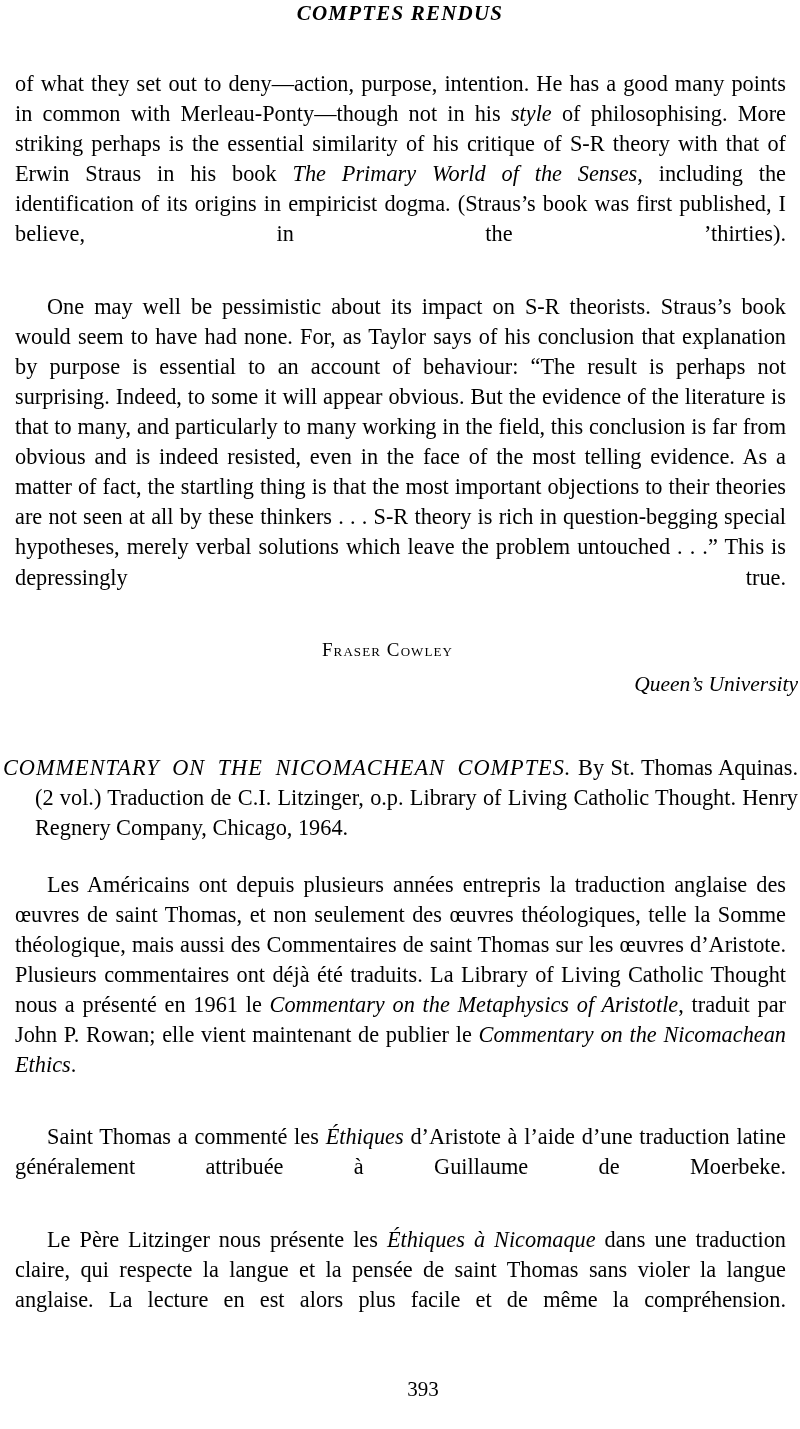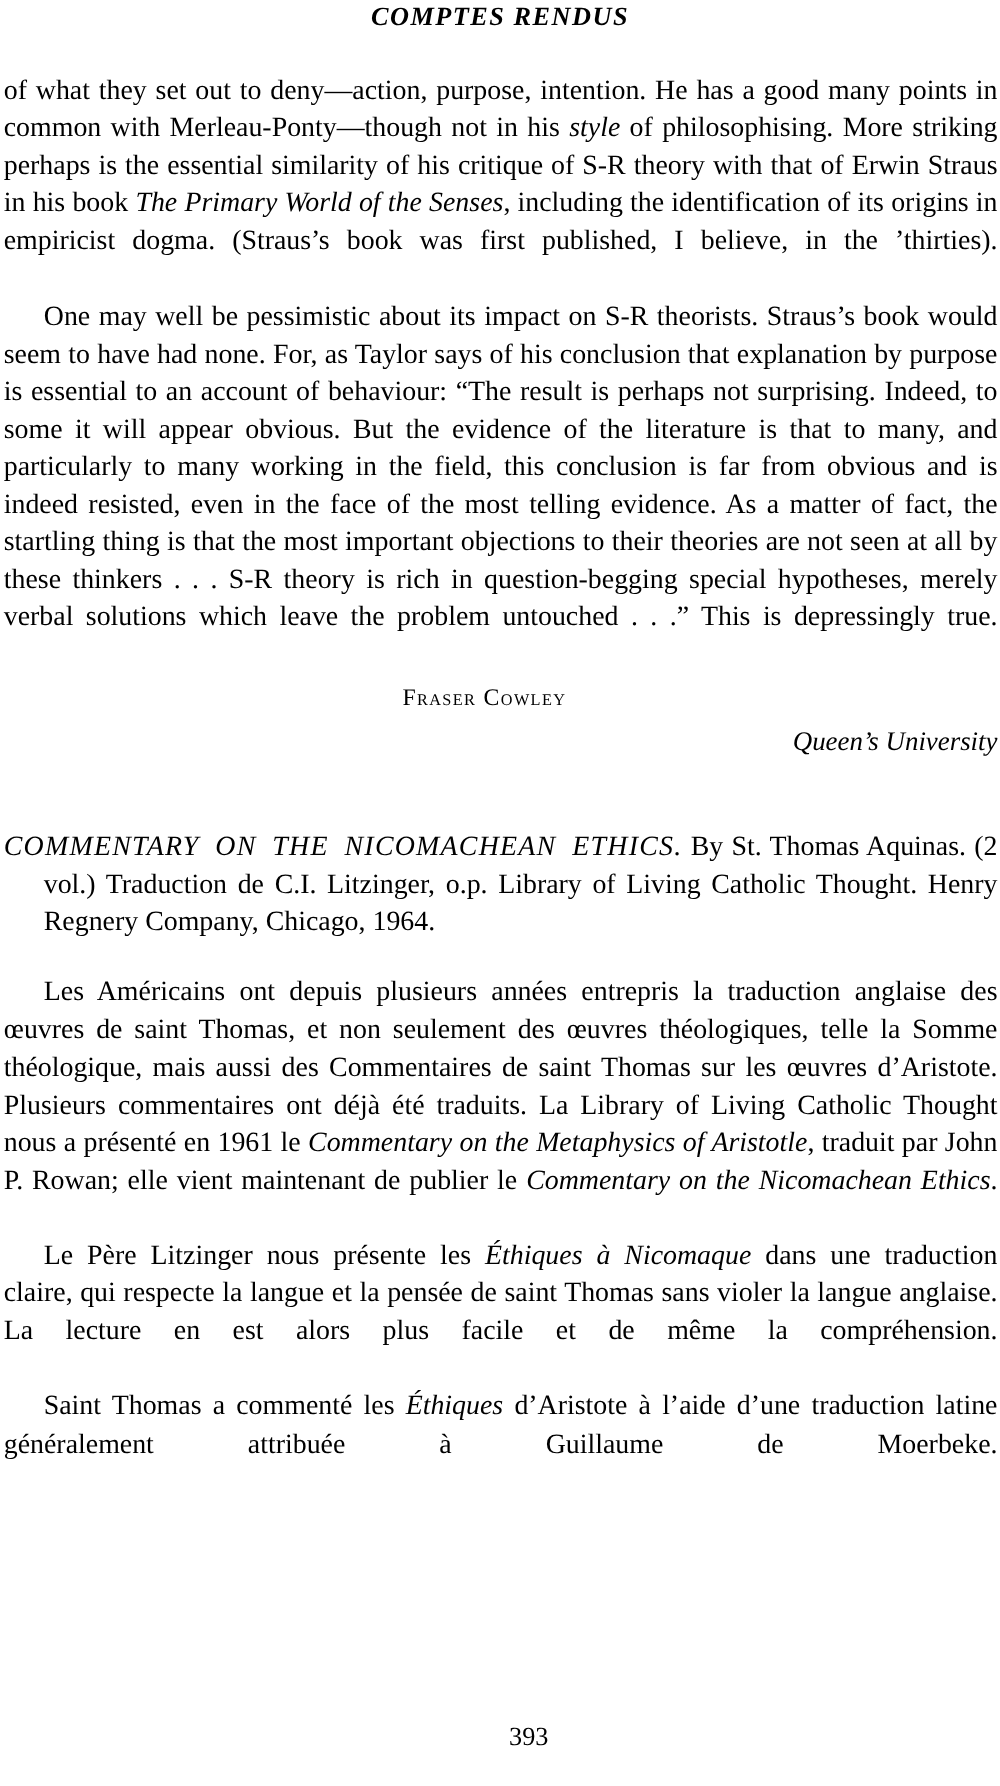--- a/index.html
+++ b/index.html
@@ -43,21 +43,21 @@
 
   
   .column {
     position: absolute;
     left: 3px;
     top: 57px;
     width: 795px;
   }
 
   p.body {
-    margin: 0;
+    margin: 12px;
     font-size: 22.3px;
     line-height: 30.1px;
     text-align: justify;
     text-justify: inter-word;
     hyphens: none;
     -webkit-hyphens: none;
     word-spacing: 0.2px;
   }
   p.body.indent {
     text-indent: 32px;
@@ -131,25 +131,25 @@
   <div class="column">
 
     <p class="body force-justify"><span>of what they set out to deny—action, purpose, intention. He has a good many points in common with Merleau-Ponty—though not in his </span><i>style</i><span> of philosophising. More striking perhaps is the essential similarity of his critique of S-R theory with that of Erwin Straus in his book </span><i>The Primary World of the Senses</i><span>, including the identification of its origins in empiricist dogma. (Straus’s book was first published, I believe, in the ’thirties).</span></p>
 
     <p class="body indent force-justify">One may well be pessimistic about its impact on S-R theorists. Straus’s book would seem to have had none. For, as Taylor says of his conclusion that explanation by purpose is essential to an account of behaviour: “The result is perhaps not surprising. Indeed, to some it will appear obvious. But the evidence of the literature is that to many, and particularly to many working in the field, this conclusion is far from obvious and is indeed resisted, even in the face of the most telling evidence. As a matter of fact, the startling thing is that the most important objections to their theories are not seen at all by these thinkers . . . S-R theory is rich in question-begging special hypotheses, merely verbal solutions which leave the problem untouched . . .” This is depressingly true.</p>
 
     <div class="byline">Fraser Cowley</div>
 
     <div class="affiliation">Queen’s University</div>
 
-    <p class="entry"><span class="entry-title">COMMENTARY ON THE NICOMACHEAN ETHICS.</span><span class="entry-sep"> By St. Thomas Aquinas. (2 vol.) Traduction de C.I. Litzinger, o.p. Library of Living Catholic Thought. Henry Regnery Company, Chicago, 1964.</span></p>
+    <p class="entry"><span class="entry-title">COMMENTARY ON THE NICOMACHEAN COMPTES.</span><span class="entry-sep"> By St. Thomas Aquinas. (2 vol.) Traduction de C.I. Litzinger, o.p. Library of Living Catholic Thought. Henry Regnery Company, Chicago, 1964.</span></p>
 
     <p class="body indent force-justify"><span>Les Américains ont depuis plusieurs années entrepris la traduction anglaise des œuvres de saint Thomas, et non seulement des œuvres théologiques, telle la Somme théologique, mais aussi des Commentaires de saint Thomas sur les œuvres d’Aristote. Plusieurs commentaires ont déjà été traduits. La Library of Living Catholic Thought nous a présenté en 1961 le </span><i>Commentary on the Metaphysics of Aristotle</i><span>, traduit par John P. Rowan; elle vient maintenant de publier le </span><i>Commentary on the Nicomachean Ethics</i><span>.</span></p>
 
+    <p class="body indent force-justify"><span>Saint Thomas a commenté les </span><i>Éthiques</i><span> d’Aristote à l’aide d’une traduction latine généralement attribuée à Guillaume de Moerbeke.</span></p>
+
     <p class="body indent force-justify"><span>Le Père Litzinger nous présente les </span><i>Éthiques à Nicomaque</i><span> dans une traduction claire, qui respecte la langue et la pensée de saint Thomas sans violer la langue anglaise. La lecture en est alors plus facile et de même la compréhension.</span></p>
-
-    <p class="body indent force-justify"><span>Saint Thomas a commenté les </span><i>Éthiques</i><span> d’Aristote à l’aide d’une traduction latine généralement attribuée à Guillaume de Moerbeke.</span></p>
 
   </div>
 
   <div class="folio">393</div>
 
 </div>
 
 </body></html>

